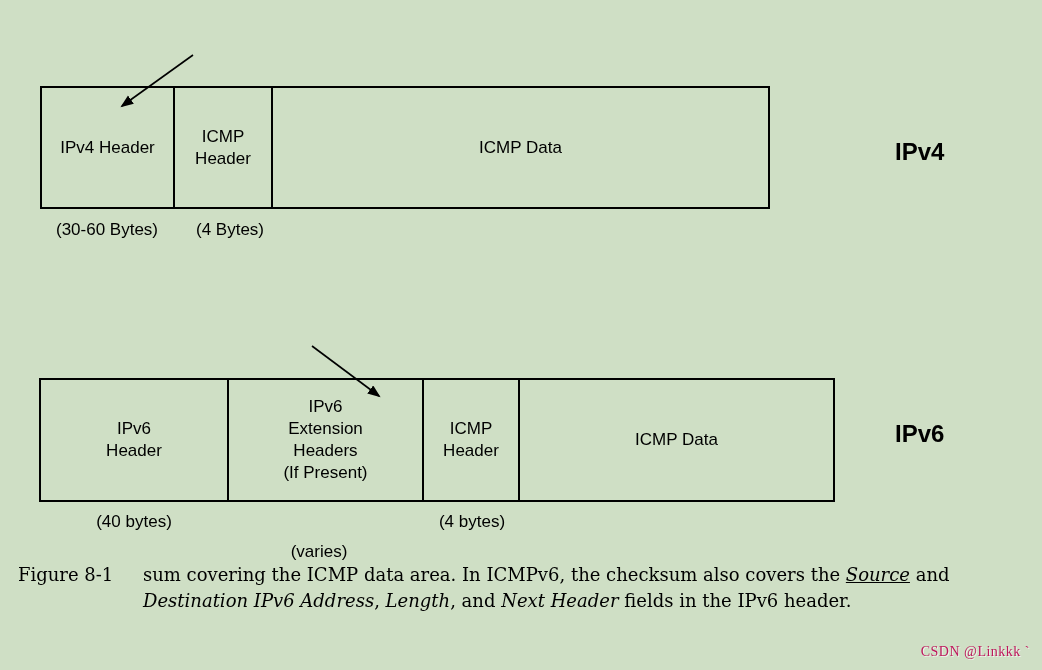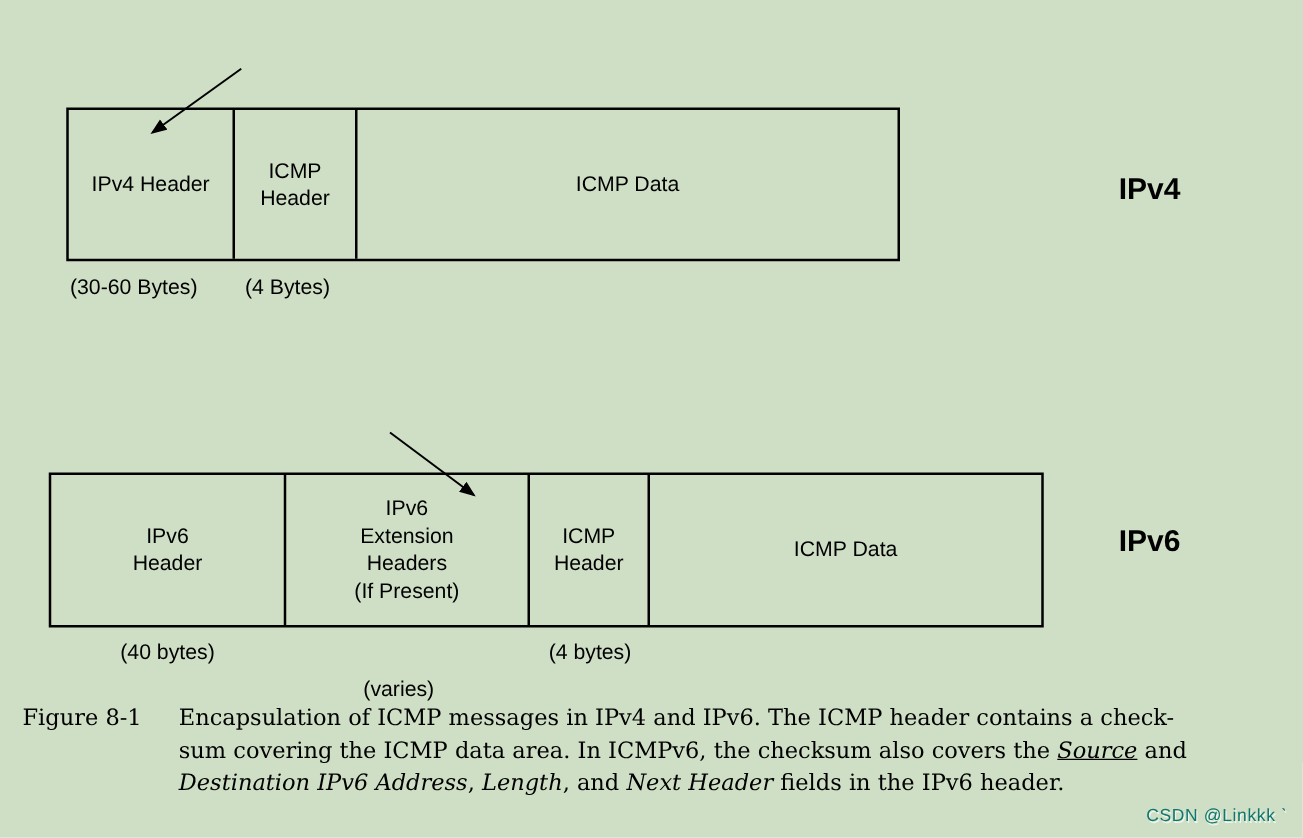--- a/index.html
+++ b/index.html
@@ -31,21 +31,21 @@
     <defs>
       <marker id="ah" markerUnits="userSpaceOnUse" markerWidth="14" markerHeight="11" refX="11" refY="5" orient="auto">
         <path d="M0,0 L13,5 L0,10 Z" fill="#000"></path>
       </marker>
     </defs>
     <line x1="193" y1="55" x2="122" y2="106" marker-end="url(#ah)"></line>
     <line x1="312" y1="346" x2="379" y2="396" marker-end="url(#ah)"></line>
   </svg>
 
 
-  <div class="prow" style="left:40px;top:86px;width:667px;height:123px;margin-left:13px;">
+  <div class="prow" style="left:40px;top:86px;width:730px;height:123px;">
     <div class="cell" style="width:133px;">
       <span>IPv4 Header</span>
     </div>
     <div class="cell" style="width:98px;">
       <span>ICMP
 Header</span>
     </div>
     <div class="cell last">
       <span>ICMP Data</span>
     </div>
@@ -78,20 +78,19 @@
   </div>
 
   <div class="rlabel" style="left:895px;top:421px;">IPv6</div>
 
   <div class="size" style="left:39px;top:512px;width:190px;">(40 bytes)</div>
   <div class="size" style="left:229px;top:542px;width:180px;">(varies)</div>
   <div class="size" style="left:420px;top:512px;width:104px;">(4 bytes)</div>
 
   <div class="caption-label">Figure 8-1</div>
   <div class="caption-lines">
-    <div><span>Encapsulation of ICMP messages in IPv4 and IPv6. The ICMP header contains a check-</span></div>
     <div><span>sum covering the ICMP data area. In ICMPv6, the checksum also covers the </span><span style="font-style: italic; text-decoration: underline;">Source</span><span> and</span></div>
     <div><span style="font-style: italic;">Destination IPv6 Address</span><span>, </span><span style="font-style: italic;">Length</span><span>, and </span><span style="font-style: italic;">Next Header</span><span> fields in the IPv6 header.</span></div>
   </div>
 
-  <div class="watermark" style="color: #0f766e;">CSDN @Linkkk ˋ</div>
+  <div class="watermark" style="color: #be185d; font-family: Liberation Serif, serif;">CSDN @Linkkk ˋ</div>
 
 </div>
 
 </body></html>

